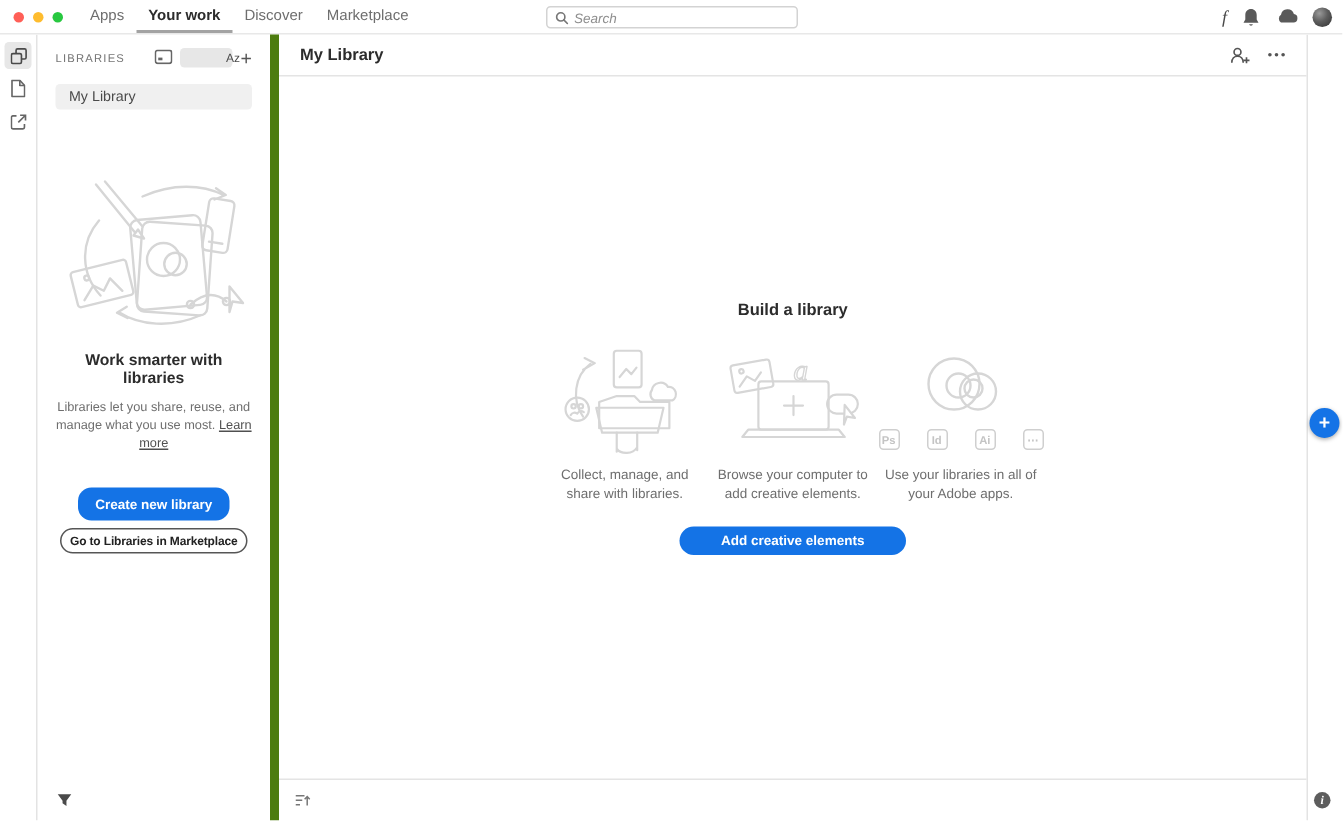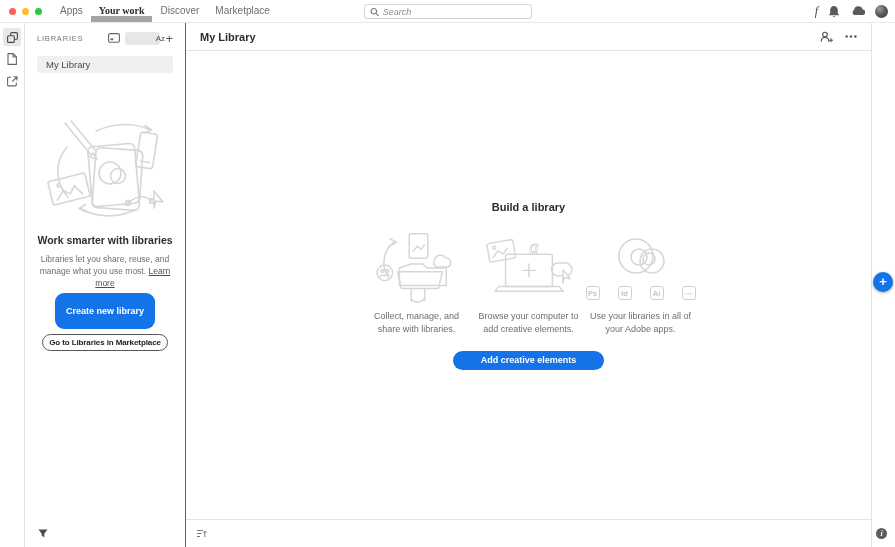--- a/index.html
+++ b/index.html
@@ -8,21 +8,21 @@
 
   
   .topbar { position:relative; height:23px; border-bottom:1px solid #e8e8e8;
             display:flex; align-items:center; background:#fff; }
   .traffic { display:flex; gap:6px; padding-left:9px; align-items:center; }
   .tl { width:7px; height:7px; border-radius:50%; display:inline-block; }
   .tl.red{ background:#ff5f57; } .tl.yellow{ background:#febc2e; } .tl.green{ background:#28c840; }
   .nav { display:flex; margin-left:10px; height:22px; }
   .nav-item { font-size:10px; color:#6e6e6e; padding:0 8px; height:22px; line-height:22px;
               cursor:pointer; text-decoration:none; }
-  .nav-item.active { color:#2c2c2c; font-weight:bold; border-bottom:6px solid #a3a3a3;font-family:Liberation Serif, serif; }
+  .nav-item.active { color:#2c2c2c; font-weight:bold; border-bottom:2px solid #a3a3a3; }
   .search { position:absolute; left:50%; top:4px; transform:translateX(-50%);
             width:168px; height:15px; border:1px solid #d3d3d3; border-radius:3px;
             display:flex; align-items:center; padding:0 5px; background:#fff; }
   .search input { border:none; outline:none; width:100%; font-size:9px; font-style:italic;
                   color:#555; margin-left:4px; background:transparent;
                   font-family:"Liberation Sans", sans-serif; }
   .search input::placeholder { color:#8e8e8e; }
   .top-icons { position:absolute; right:7px; top:0; height:22px; display:flex;
                align-items:center; gap:10px; }
   .fx-glyph { font-family:"Liberation Serif", serif; font-style:italic; font-size:12px;
@@ -33,42 +33,42 @@
 
   
   .app-body { display:flex; height:524px; }
 
   .rail { width:25px; border-right:1px solid #e3e3e3; padding-top:5px;
           display:flex; flex-direction:column; align-items:center; gap:4px; }
   .rail-btn { width:18px; height:18px; border-radius:3px; display:flex;
               align-items:center; justify-content:center; cursor:pointer; }
   .rail-btn.selected { background:#e7e7e7; }
 
-  .sidebar { width:161px; border-right:1px solid #4d7c0f; position:relative;
+  .sidebar { width:161px; border-right:6px solid #4d7c0f; position:relative;
              padding:0 12px; }
   .sb-head { height:30px; display:flex; align-items:center; }
   .sb-title { font-size:7.5px; letter-spacing:.8px; color:#757575; flex:1; }
   .sb-head-icons { display:flex; align-items:center; gap:5px; }
   .az-toggle { background:#e7e7e7; border-radius:3px; width:14px; height:13px;
                font-size:8px; color:#4a4a4a; display:flex; align-items:center;
                justify-content:center; cursor:pointer;padding-left:35px; }
   .plus-sm { font-size:13px; color:#555; line-height:1; cursor:pointer; font-weight:400; }
   .lib-item { margin-top:3px; height:17px; line-height:17px; background:#f0f0f0;
               border-radius:3px; font-size:9.5px; color:#4a4a4a; padding-left:9px;
               cursor:pointer; }
   .sb-illustration { display:block; margin:42px auto 0; }
   .sb-empty-title { margin-top:13px; text-align:center; font-size:10.5px; font-weight:bold;
                     color:#2c2c2c; }
   .sb-empty-desc { margin-top:7px; text-align:center; font-size:8.5px; line-height:12px;
                    color:#6e6e6e; }
   .learn-more { color:#505050; text-decoration:underline; cursor:pointer; }
   .btn { border:none; border-radius:9px; font-weight:bold; cursor:pointer; display:block;
          font-family:"Liberation Sans", sans-serif; }
   .btn-primary { background:#1473e6; color:#fff; }
-  .sb-create { margin:4px auto 0; height:36px; font-size:9px; padding:0 11px; }
+  .sb-create { margin:24px auto 0; height:22px; font-size:9px; padding:0 11px; }
   .sb-marketplace { margin:5px auto 0; height:17px; font-size:8px; padding:0 6px;
                     background:#fff; color:#222; border:1.5px solid #565656;
                     letter-spacing:-.1px; white-space:nowrap; }
   .sb-filter { position:absolute; left:13px; bottom:8px; cursor:pointer; line-height:0; }
 
   .main { flex:1; display:flex; flex-direction:column; border-right:1px solid #e3e3e3; }
   .main-head { height:28px; border-bottom:1px solid #e4e4e4; display:flex;
                align-items:center; padding:0 14px; }
   .main-title { font-size:11px; font-weight:bold; color:#2c2c2c; flex:1; }
   .main-head-icons { display:flex; align-items:center; gap:11px; }

